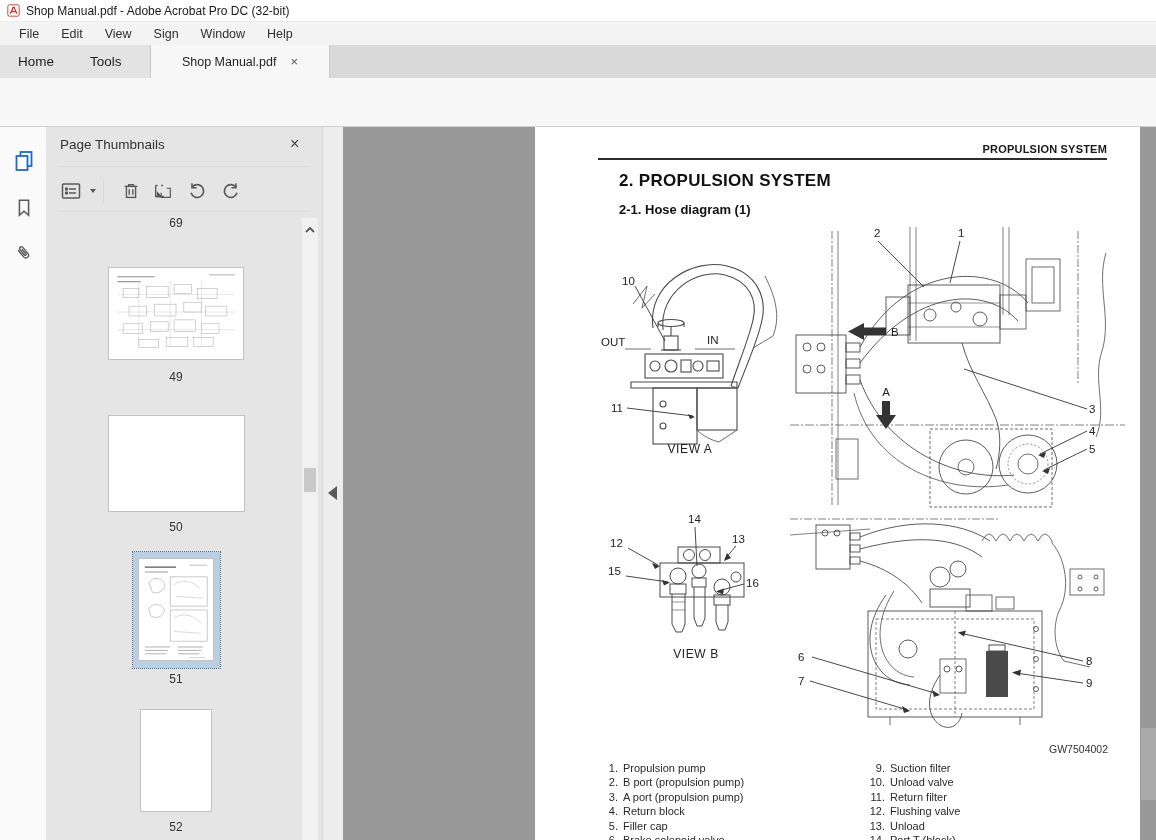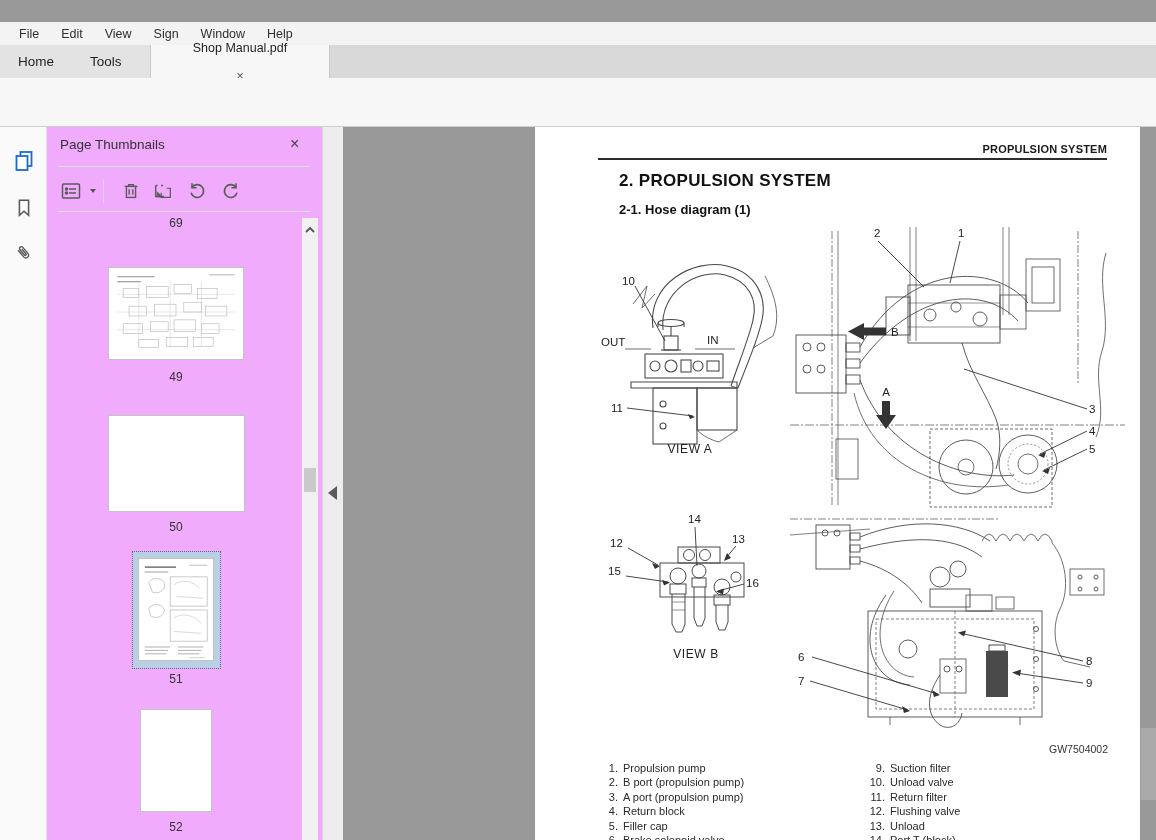--- a/index.html
+++ b/index.html
@@ -12,41 +12,41 @@
   .titlebar .wtitle { font-size:12px; color:#1a1a1a; }
 
   
   .menubar { position:absolute; left:0; top:22px; width:1156px; height:23px; background:#f3f3f3; display:flex; align-items:center; padding-left:8px; }
   .menubar span { font-size:12.5px; color:#2f2f2f; padding:3px 11px; cursor:default;text-align:right; }
 
   
   .tabbar { position:absolute; left:0; top:45px; width:1156px; height:33px; background:#d9d9d9; }
   .tabbar .left-zone { position:absolute; left:0; top:0; width:150px; height:33px; background:#e3e3e3; display:flex; }
   .tabbar .apptab { font-size:13.5px; color:#1f1f1f; display:flex; align-items:center; padding:4px 18px;text-align:center; }
-  .tabbar .doctab { position:absolute; left:150px; top:0; width:180px; height:33px; background:#f7f7f7; border-left:1px solid #c9c9c9; border-right:1px solid #c9c9c9; display:flex; align-items:center; justify-content:center; gap:14px;flex-direction:column; }
+  .tabbar .doctab { position:absolute; left:150px; top:0; width:180px; height:33px; background:#f7f7f7; border-left:1px solid #c9c9c9; border-right:1px solid #c9c9c9; display:flex; align-items:center; justify-content:center; gap:14px; }
   .tabbar .doctab .dlabel { font-size:12.5px; color:#1f1f1f; }
   .tabbar .doctab .dclose { font-size:13px; color:#555; line-height:1; }
 
   
   .toolbar { position:absolute; left:0; top:78px; width:1156px; height:49px; background:#f7f7f7; border-bottom:1px solid #cfcfcf; }
   .tb-ico { position:absolute; top:92px; width:22px; height:22px; display:flex; align-items:center; justify-content:center; }
   .tb-div { position:absolute; top:88px; width:1px; height:28px; background:#d6d6d6; }
   .pg-input { position:absolute; left:498px; top:92px; width:32px; height:20px; border:none; border-bottom:1px solid #8f8f8f; background:transparent; text-align:center; font-size:12px; color:#222; font-family:"Liberation Sans",sans-serif; }
   .pg-total { position:absolute; left:540px; top:96px; font-size:12px; color:#333; }
   .zoom-field { position:absolute; left:768px; top:90px; width:70px; height:24px; border-bottom:1px solid #b5b5b5; display:flex; align-items:center; }
   .zoom-field .zval { font-size:12px; color:#333; margin-left:4px; }
   .caret { width:0; height:0; border-left:4px solid transparent; border-right:4px solid transparent; border-top:5px solid #555; margin-left:12px; }
   .caret.sm { border-left-width:3.5px; border-right-width:3.5px; border-top-width:4.5px; margin-left:3px; }
 
   
   .rail { position:absolute; left:0; top:127px; width:47px; height:713px; background:#fafafa; border-right:1px solid #e4e4e4; }
   .rail .ricon { position:absolute; left:12px; width:24px; height:24px; display:flex; align-items:center; justify-content:center; }
 
   
-  .panel { position:absolute; left:47px; top:127px; width:275px; height:713px; background:#f0abfc; }
+  .panel { position:absolute; left:47px; top:127px; width:275px; height:713px; background:#e5e5e5; }
   .panel .phead { position:absolute; left:13px; top:10px; font-size:13.5px; color:#333; }
   .panel .pclose { position:absolute; left:243px; top:8px; font-size:16px; color:#444; }
   .panel .sep1 { position:absolute; left:11px; top:39px; width:252px; height:1px; background:#ddd; }
   .panel .sep2 { position:absolute; left:11px; top:84px; width:252px; height:1px; background:#ddd; }
   .panel .pt-ico { position:absolute; top:52px; width:24px; height:24px; display:flex; align-items:center; justify-content:center; }
   .panel .pt-div { position:absolute; left:56px; top:52px; width:1px; height:24px; background:#d9d9d9; }
 
   .thumb { position:absolute; background:#fff; border:1px solid #c3c3c3; }
   .tlabel { position:absolute; left:61px; width:136px; text-align:center; font-size:12px; color:#333; }
   .sel-51 { position:absolute; left:86px; top:425px; width:87px; height:116px; background:#b9cfe3; outline:1px dotted #4d6d8f; }
@@ -79,20 +79,27 @@
   .parts.lcol { left:63px; }
   .parts.rcol { left:330px; }
   .parts li { display:flex; font-size:11px; color:#2a2a2a; line-height:14.4px; }
   .parts .pn { width:20px; text-align:right; margin-right:5px; }
 </style>
 </head>
 <body>
 
 <div id="app">
 
+  <div class="titlebar">
+    <svg class="logo" viewBox="0 0 16 16">
+      <rect x="1" y="1" width="14" height="14" rx="2" fill="#fff" stroke="#c41e12"></rect>
+      <path d="M4,12 C6,9 7,6 7.5,4 L9,4 C9.5,7 11,10 12.5,12 M5.5,9.5 L11,9.5" stroke="#c41e12" stroke-width="1.4" fill="none"></path>
+    </svg>
+    <span class="wtitle">Shop Manual.pdf - Adobe Acrobat Pro DC (32-bit)</span>
+  </div>
 
   <div class="menubar">
     <span>File</span>
     <span>Edit</span>
     <span>View</span>
     <span>Sign</span>
     <span>Window</span>
     <span>Help</span>
   </div>
 

